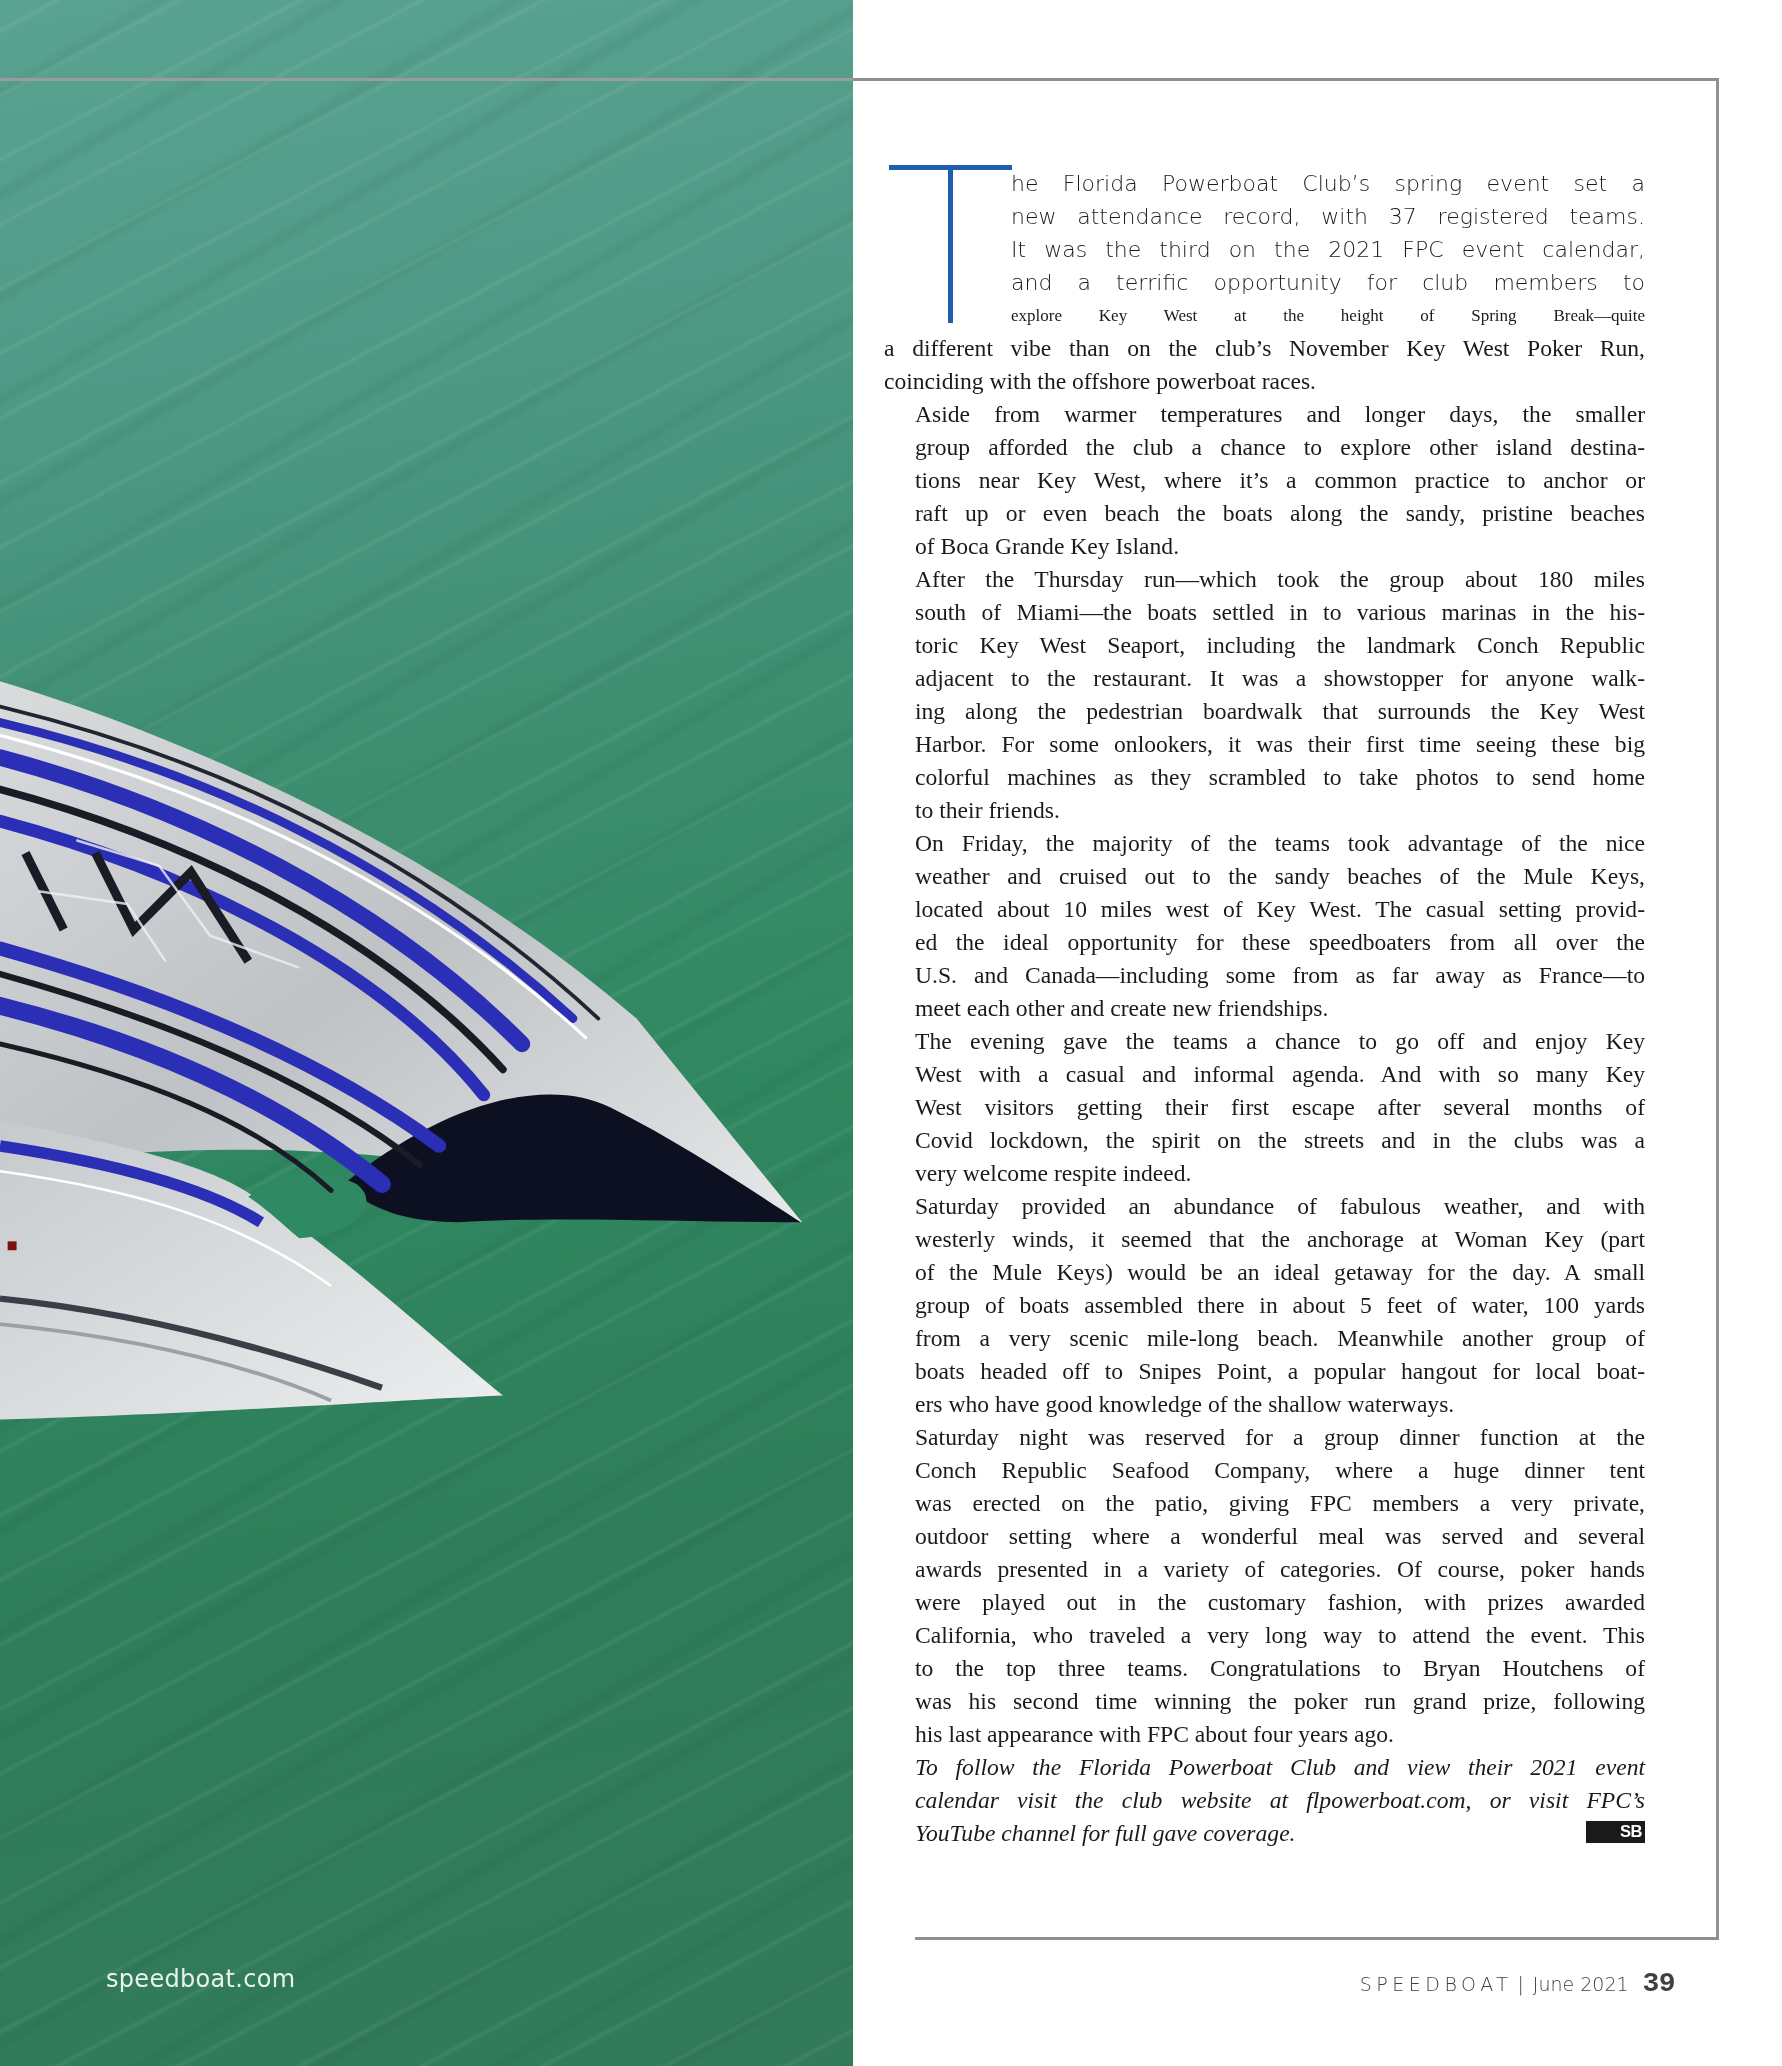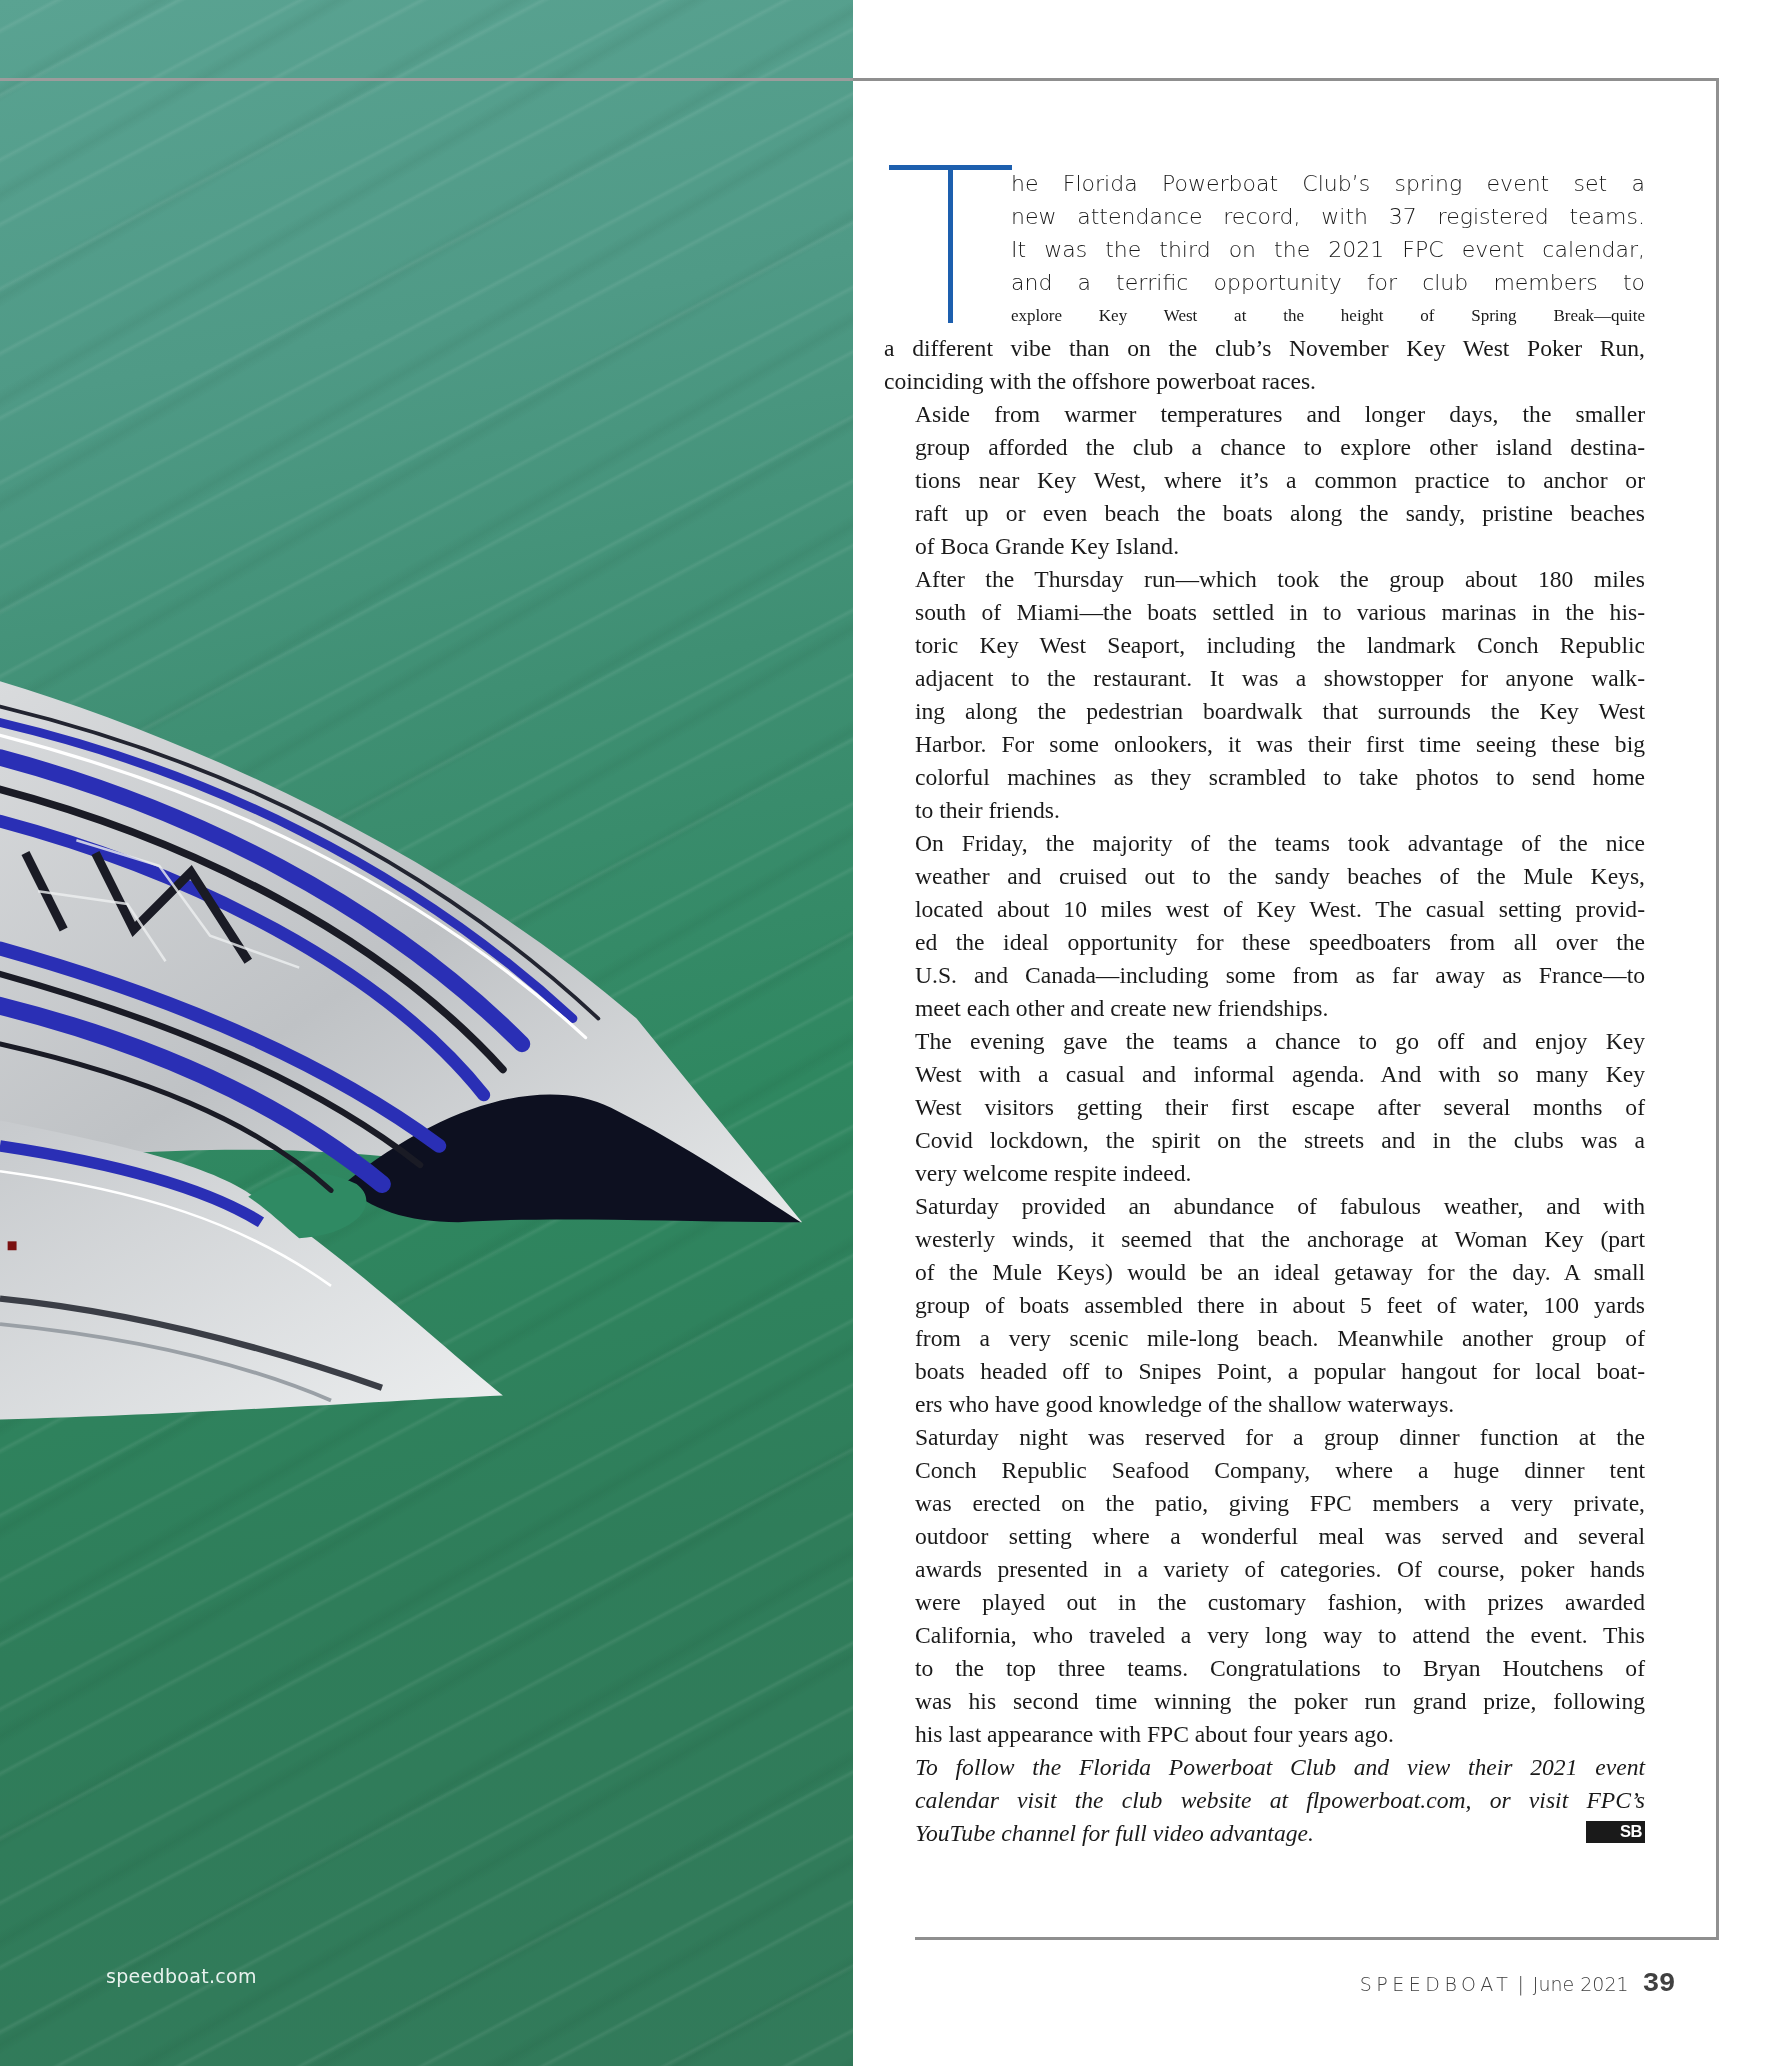--- a/index.html
+++ b/index.html
@@ -16,21 +16,21 @@
   }
   .photo .streaks {
     position:absolute; inset:0;
     background:
       repeating-linear-gradient(152deg, rgba(255,255,255,0.0) 0px, rgba(255,255,255,0.0) 24px, rgba(255,255,255,0.07) 27px, rgba(255,255,255,0.0) 31px, rgba(0,0,0,0.0) 57px),
       repeating-linear-gradient(150deg, rgba(0,40,20,0.0) 0px, rgba(0,40,20,0.0) 70px, rgba(0,40,20,0.06) 80px, rgba(0,40,20,0.0) 89px);
   }
   .photo svg.boat { position:absolute; left:0; top:662px; }
   .web {
     position:absolute; left:106px; top:1965px;
-    font-family:"DejaVu Sans", sans-serif; font-size:19px; color:#e8f2ee; letter-spacing:0.3px;
+    font-family:"DejaVu Sans", sans-serif; font-size:24px; color:#e8f2ee; letter-spacing:0.3px;
   }
   
   .rule-top { position:absolute; left:0; top:78px; width:1718px; height:3.2px; background:#8f8f8f; }
   .rule-top-photo { position:absolute; left:0; top:78px; width:853px; height:3.2px; background:rgba(160,160,160,0.75); }
   .rule-right { position:absolute; left:1716px; top:78px; width:3.2px; height:1862px; background:#919191; }
   .rule-bottom { position:absolute; left:915px; top:1937px; width:803px; height:3.2px; background:#8f8f8f; }
   
   .article {
     position:absolute; left:884px; top:167px; width:761px;
     font-size:23.6px; line-height:33px; color:#1a1a1a;
@@ -205,21 +205,21 @@
         <span class="ln">were played out in the customary fashion, with prizes awarded</span>
         <span class="ln">California, who traveled a very long way to attend the event. This</span>
         <span class="ln">to the top three teams. Congratulations to Bryan Houtchens of</span>
         <span class="ln">was his second time winning the poker run grand prize, following</span>
         <span class="ln last">his last appearance with FPC about four years ago.</span>
       </p>
       <p class="para closing">
         <span class="ln" style="text-indent: 31px;">To follow the Florida Powerboat Club and view their 2021 event</span>
         <span class="ln">calendar visit the club website at flpowerboat.com, or visit FPC’s</span>
         <span class="sb-badge">SB</span>
-        <span class="ln last">YouTube channel for full video advantage.</span>
+        <span class="ln last">YouTube channel for full gave coverage.</span>
       </p>
     </div>
 </div>
 
 <div class="folio">
   <span class="mag">SPEEDBOAT</span>
   <span class="sep">|</span>
   <span class="date">June 2021</span>
   <span class="page">39</span>
 </div>

